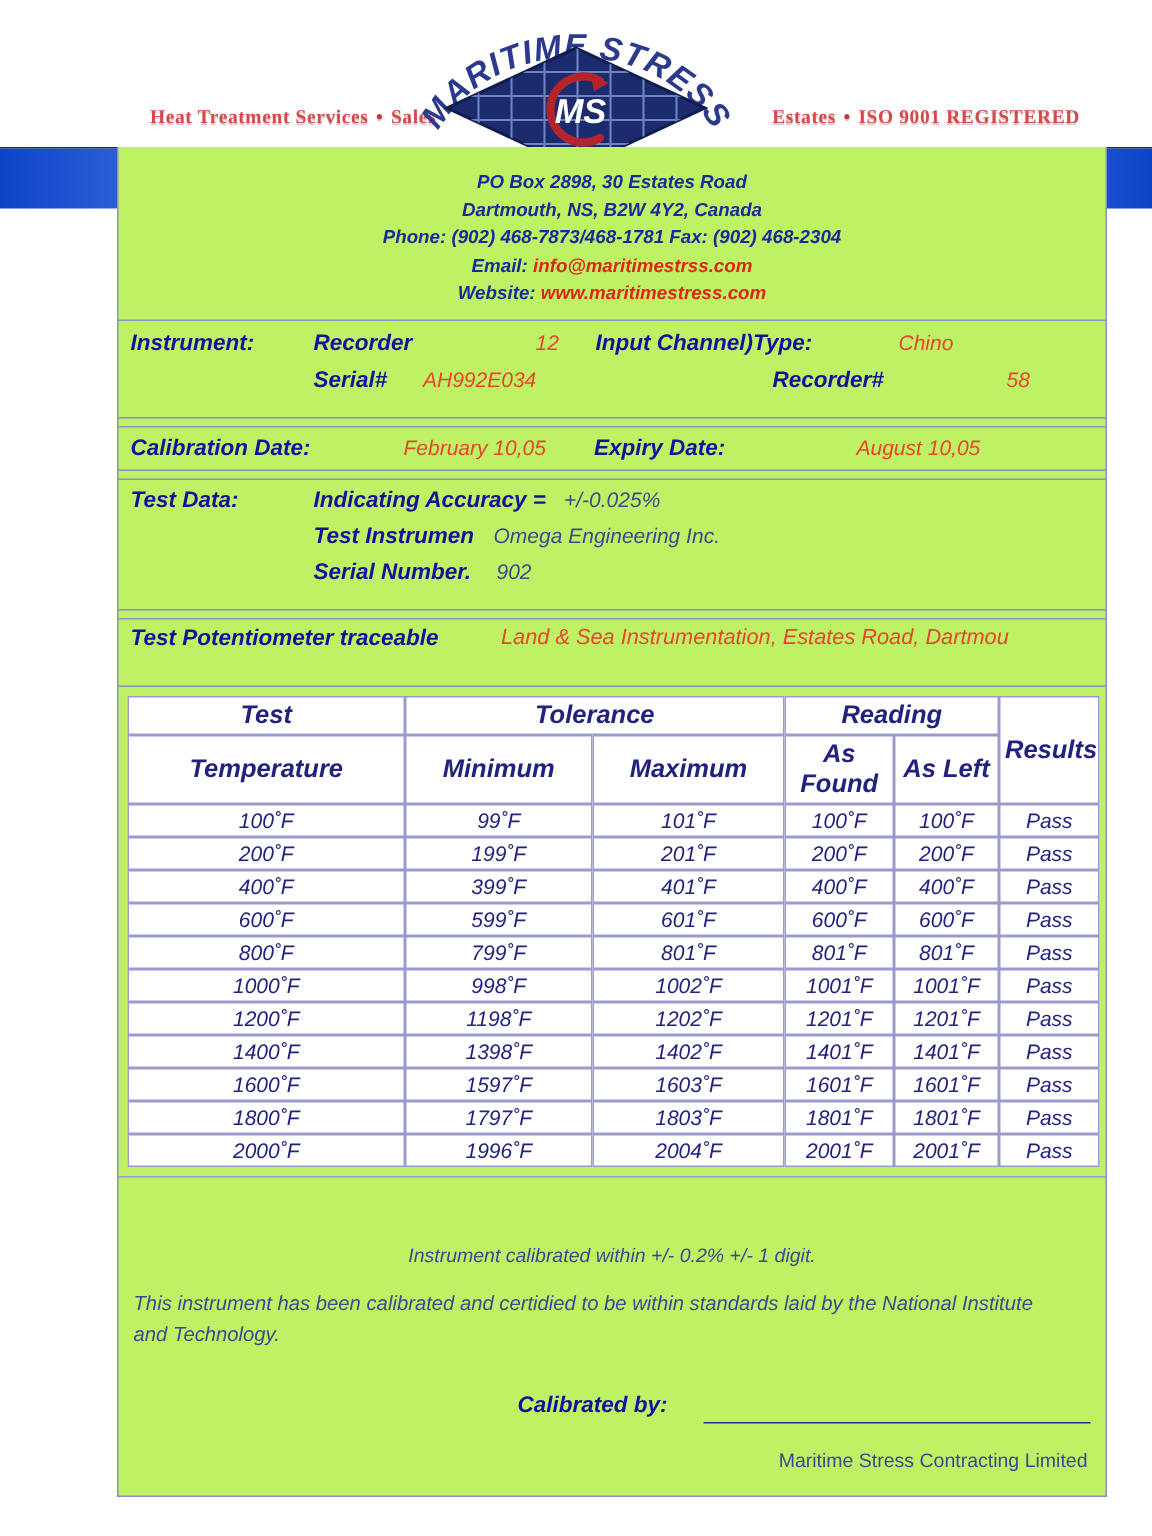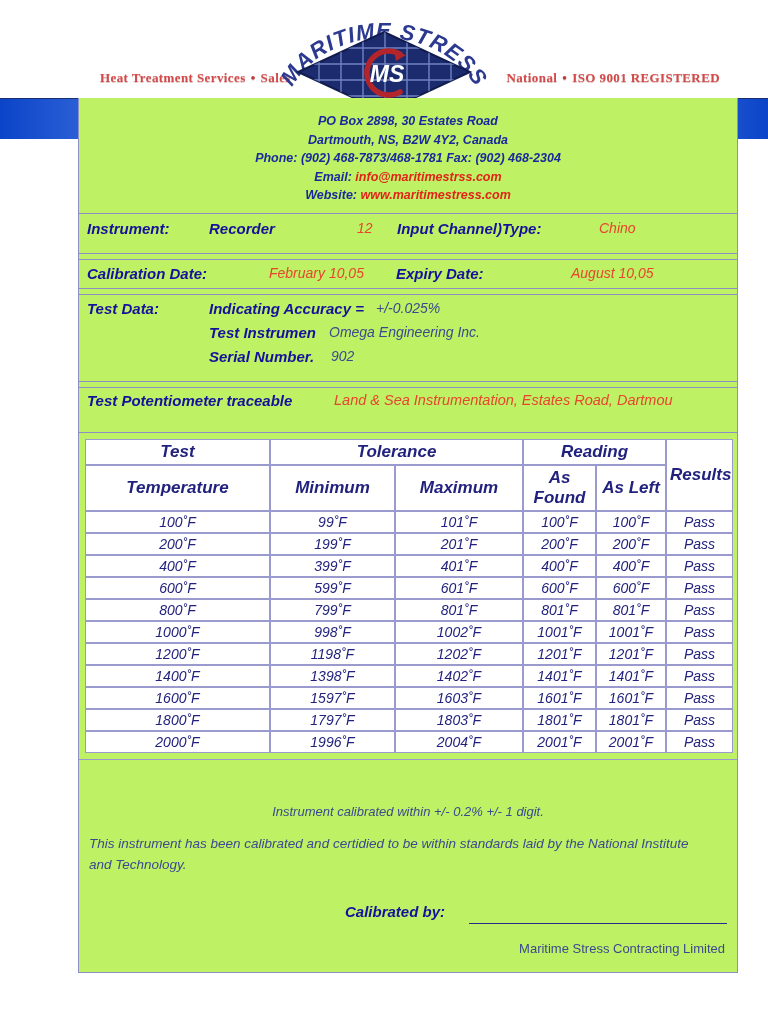--- a/index.html
+++ b/index.html
@@ -203,21 +203,21 @@
         </g>
 
         <path d="M 126,44 A 22,22 0 1 0 126,82" fill="none" stroke="#b3252b" stroke-width="5.5" stroke-linecap="round"></path>
         <path d="M 120,41 L 132,45 L 122,51 Z" fill="#b3252b"></path>
 
         <text x="113" y="72" font-family="Liberation Sans, sans-serif" font-size="23" font-weight="bold" font-style="italic" fill="#ffffff" text-anchor="middle">MS</text>
       </svg>
     </div>
 
     <div class="tagline right">
-      <span>National</span><span class="dot">•</span><span>ISO 9001 REGISTERED</span>
+      <span>Estates</span><span class="dot">•</span><span>ISO 9001 REGISTERED</span>
     </div>
   </div>
 
   <div class="gradbar"></div>
 
   <div class="doc">
 
     <div class="addr">
       <div>PO Box 2898, 30 Estates Road</div>
       <div>Dartmouth, NS, B2W 4Y2, Canada</div>
@@ -233,20 +233,26 @@
     </div>
 
 
     <div class="block instr">
       <div class="irow">
         <span class="fld abs" style="left:8px;">Instrument:</span>
         <span class="fld abs" style="left:130px;">Recorder</span>
         <span class="val abs" style="left:278px;">12</span>
         <span class="fld abs" style="left:318px;">Input Channel)Type:</span>
         <span class="val abs" style="left:520px;">Chino</span>
+      </div>
+      <div class="irow">
+        <span class="fld abs" style="left:130px;">Serial#</span>
+        <span class="val abs" style="left:203px;">AH992E034</span>
+        <span class="fld abs" style="left:436px;">Recorder#</span>
+        <span class="val abs" style="left:592px;">58</span>
       </div>
     </div>
 
     <div class="block dates">
       <span class="fld abs" style="left:8px;">Calibration Date:</span>
       <span class="val abs" style="left:190px;">February 10,05</span>
       <span class="fld abs" style="left:317px;">Expiry Date:</span>
       <span class="val abs" style="left:492px;">August 10,05</span>
     </div>
 

